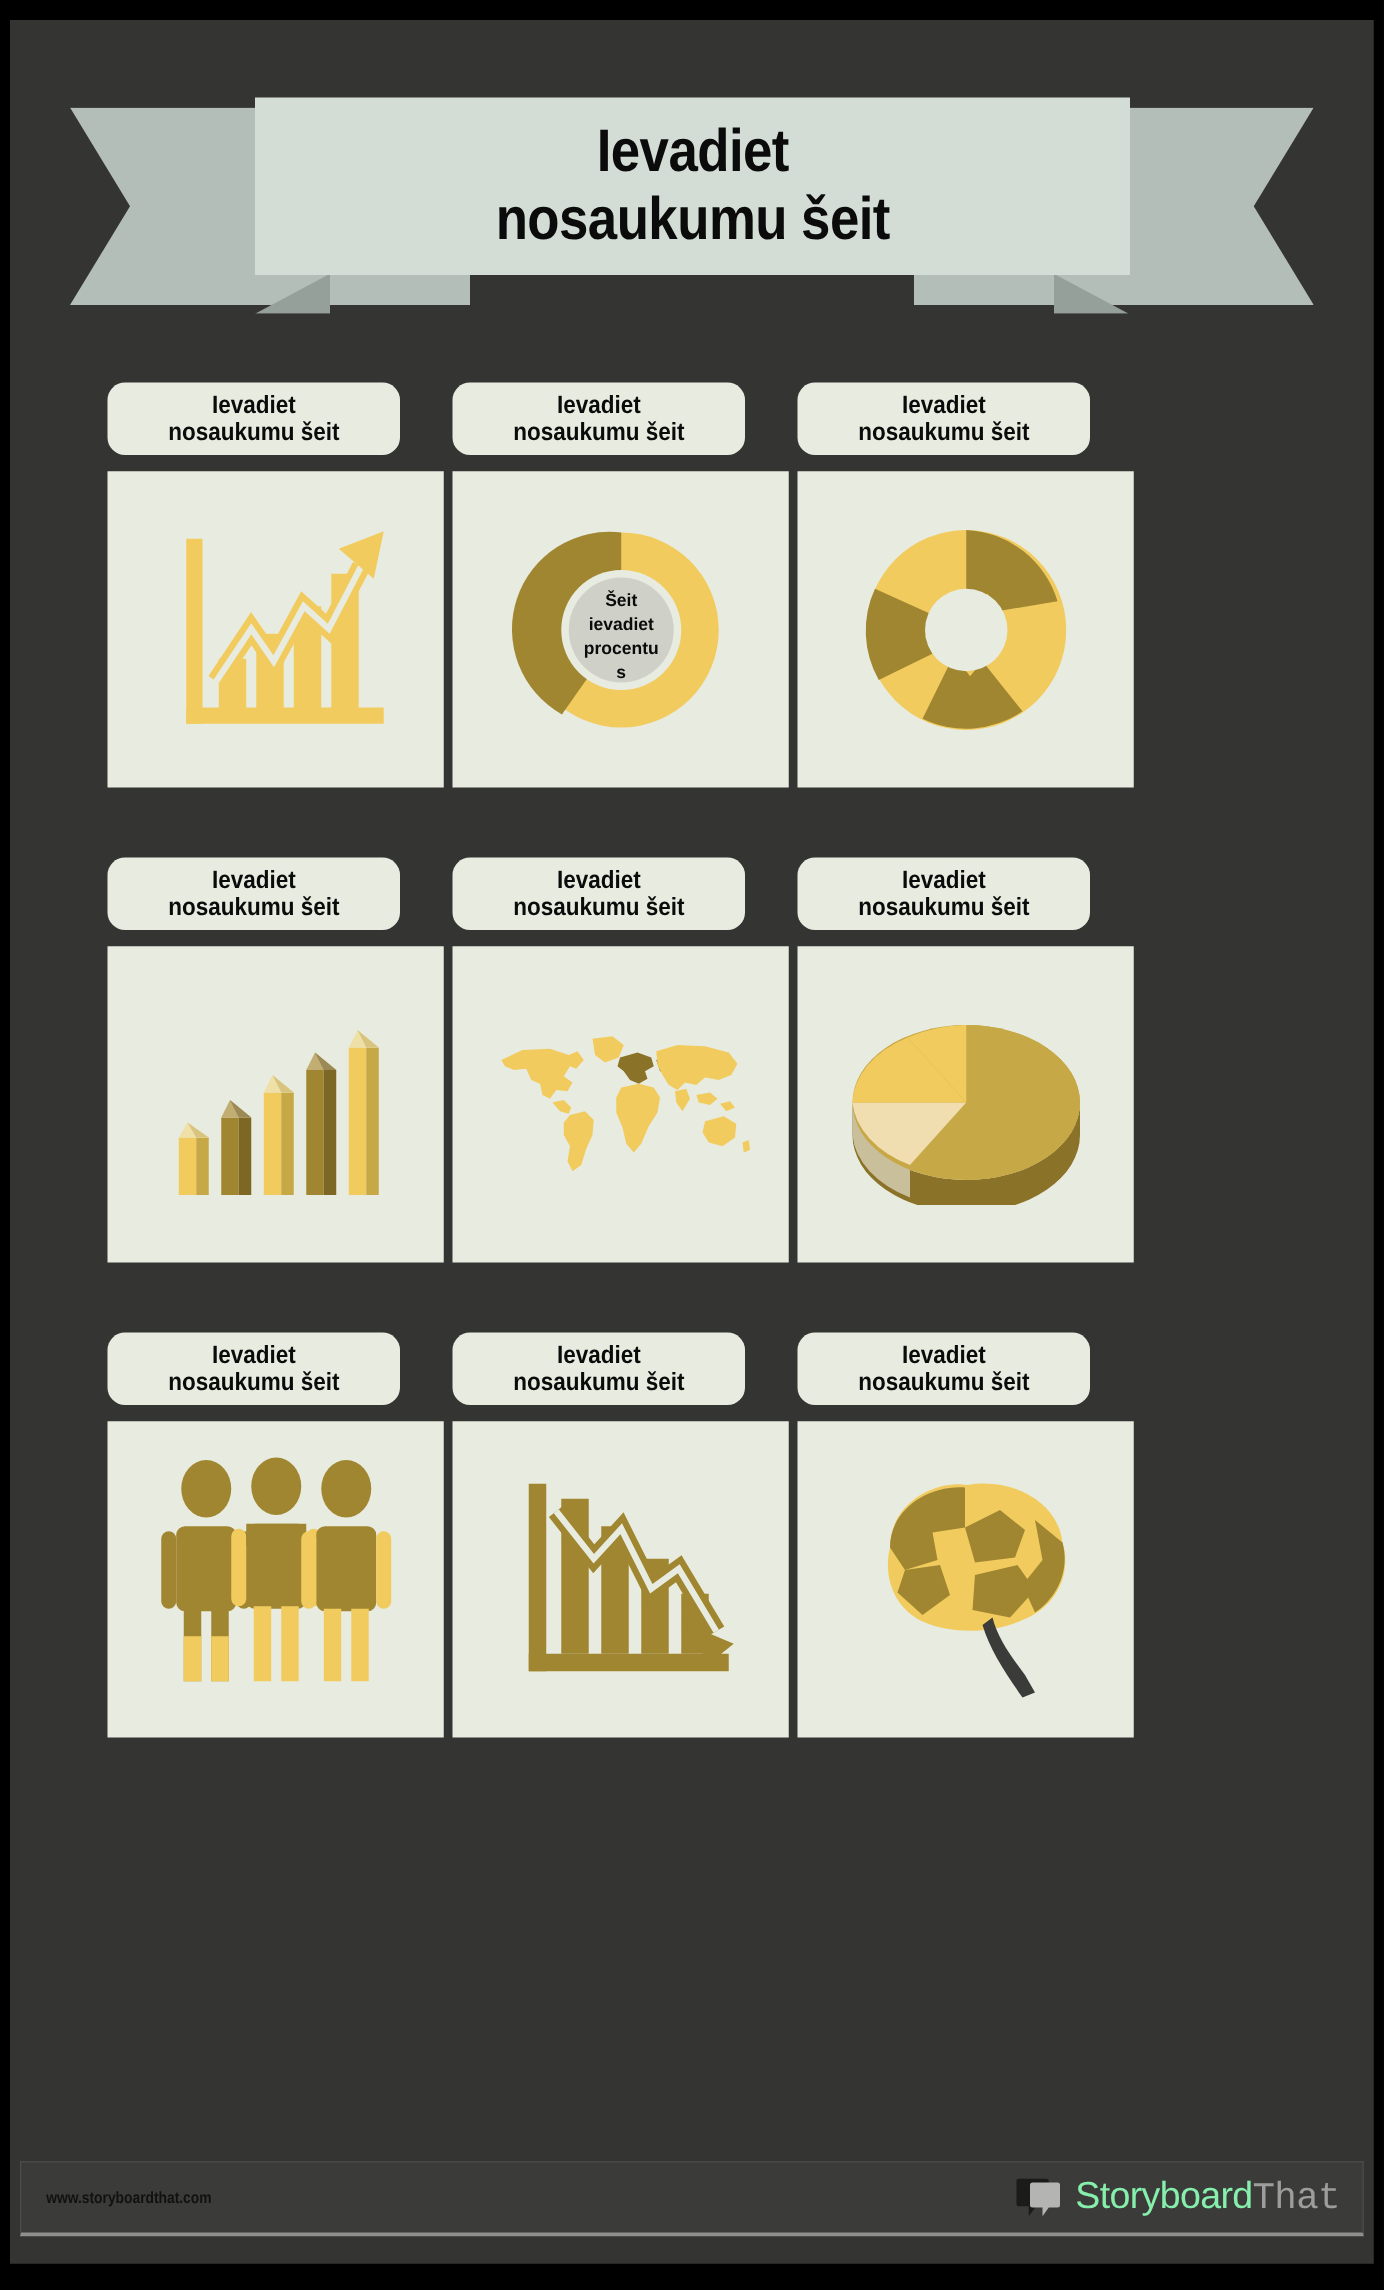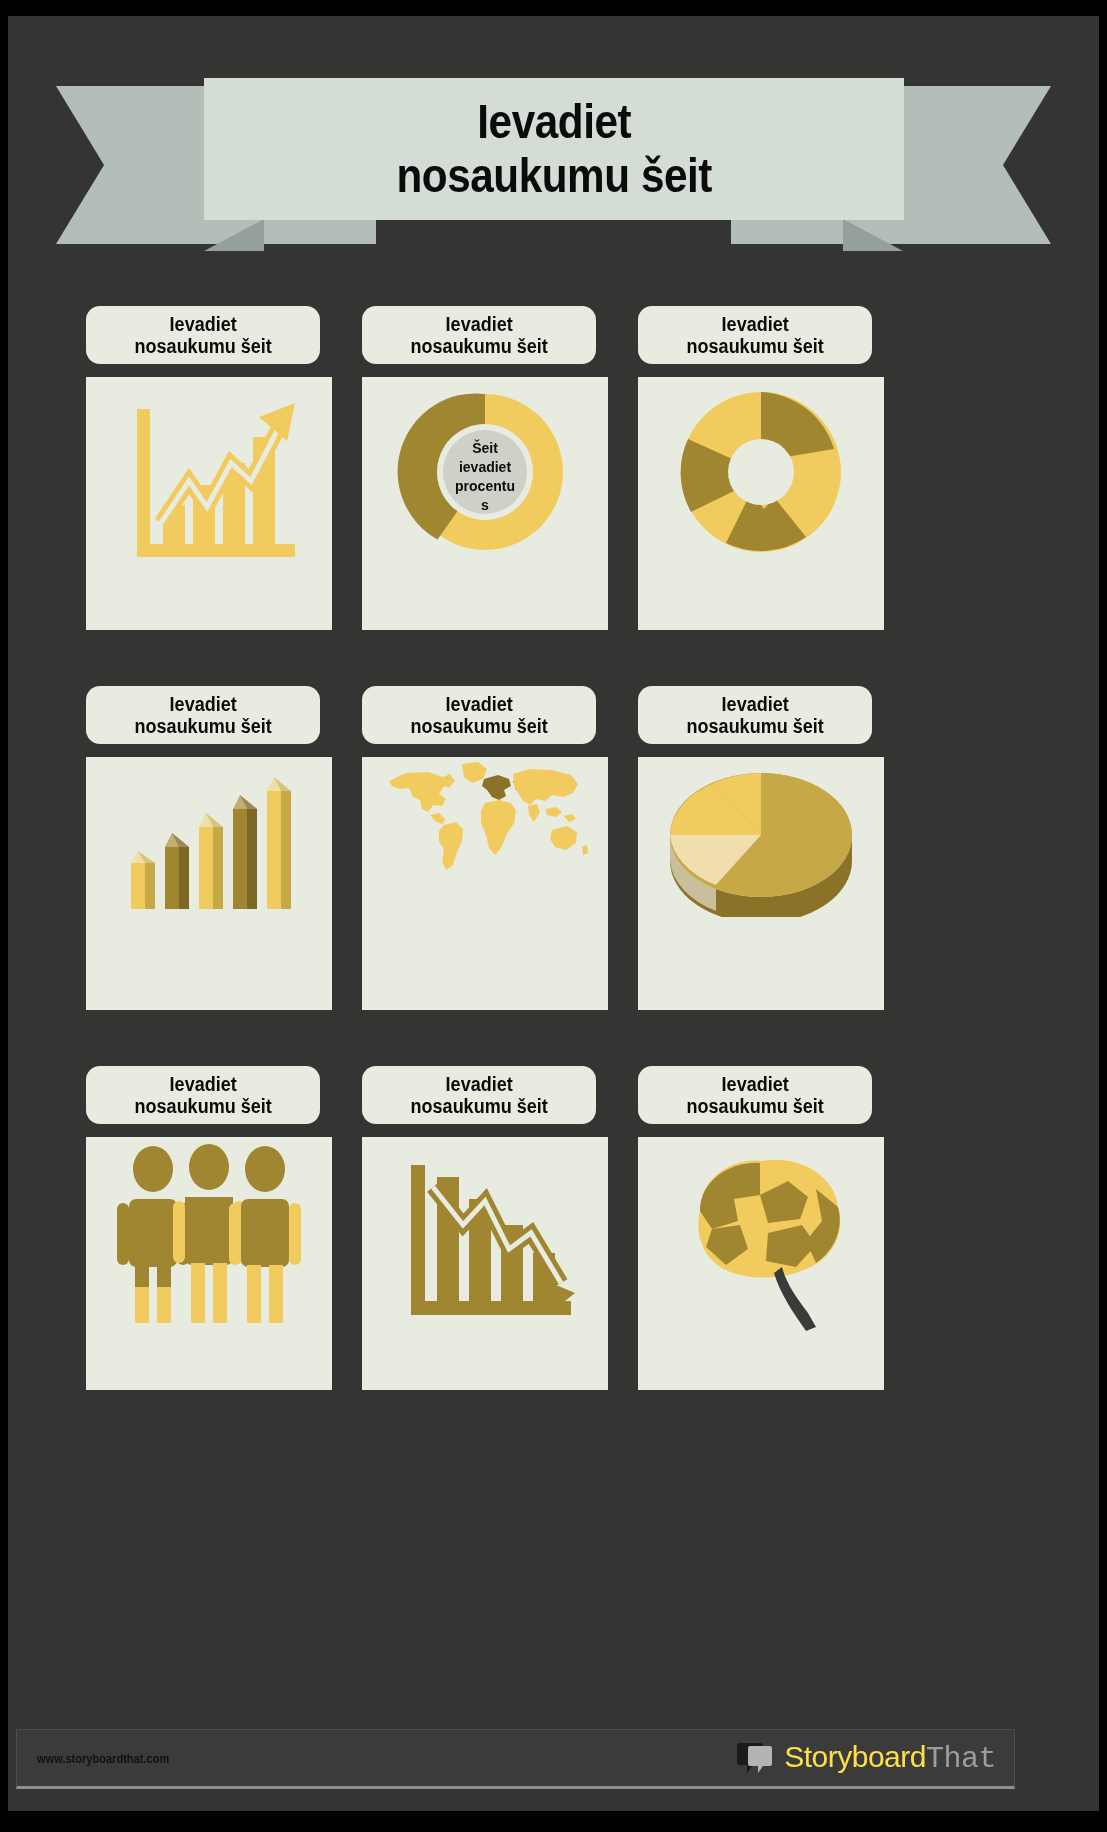--- a/index.html
+++ b/index.html
@@ -85,51 +85,51 @@
   }
   .card-label-text {
     font-size:20px; font-weight:bold; line-height:1.12;
     color:#0b0b0b;
     font-family:"Liberation Sans Narrow","Liberation Sans", sans-serif;
     transform:scaleX(0.9);
     white-space:pre-line;
   }
   .card-panel {
     margin-top:13px;
-    width:246px; height:253px;
+    width:269px; height:253px;
     background:#e8ece0;
-    display:flex; align-items:flex-start; justify-content:center;
+    display:flex; align-items:center; justify-content:center;
     overflow:hidden;
   }
   .card-panel svg { display:block; }
 
   
   #footer {
     position:absolute;
     left:8px; bottom:22px;
-    width:999px; height:60px;
+    width:1075px; height:60px;
     background:#3b3b3a;
     border:1px solid #4d4d4c;
     border-bottom:3px solid #8f8f8e;
   }
   #footer-url {
     position:absolute;
     left:20px; top:50%; transform:translateY(-50%) scaleX(0.85);
     transform-origin:left center;
     font-size:13px; font-weight:bold;
     color:#111;
     font-family:"Liberation Sans Narrow","Liberation Sans", sans-serif;
   }
   #footer-brand {
     position:absolute;
     right:18px; top:50%; transform:translateY(-50%);
     display:flex; align-items:center; gap:7px;
   }
   #brand-text { font-size:30px; letter-spacing:-0.5px; }
-  #brand-text .b1 { color:#fde047; font-weight:normal; }
+  #brand-text .b1 { color:#86efac; font-weight:normal; }
   #brand-text .b2 { color:#9d9d9c; font-weight:normal;font-family:Liberation Mono, monospace; }
 </style>
 </head>
 <body>
 
 <div id="poster">
 
   <div id="ribbon">
     <div class="ribbon-tail left"></div>
     <div class="ribbon-tail right"></div>

